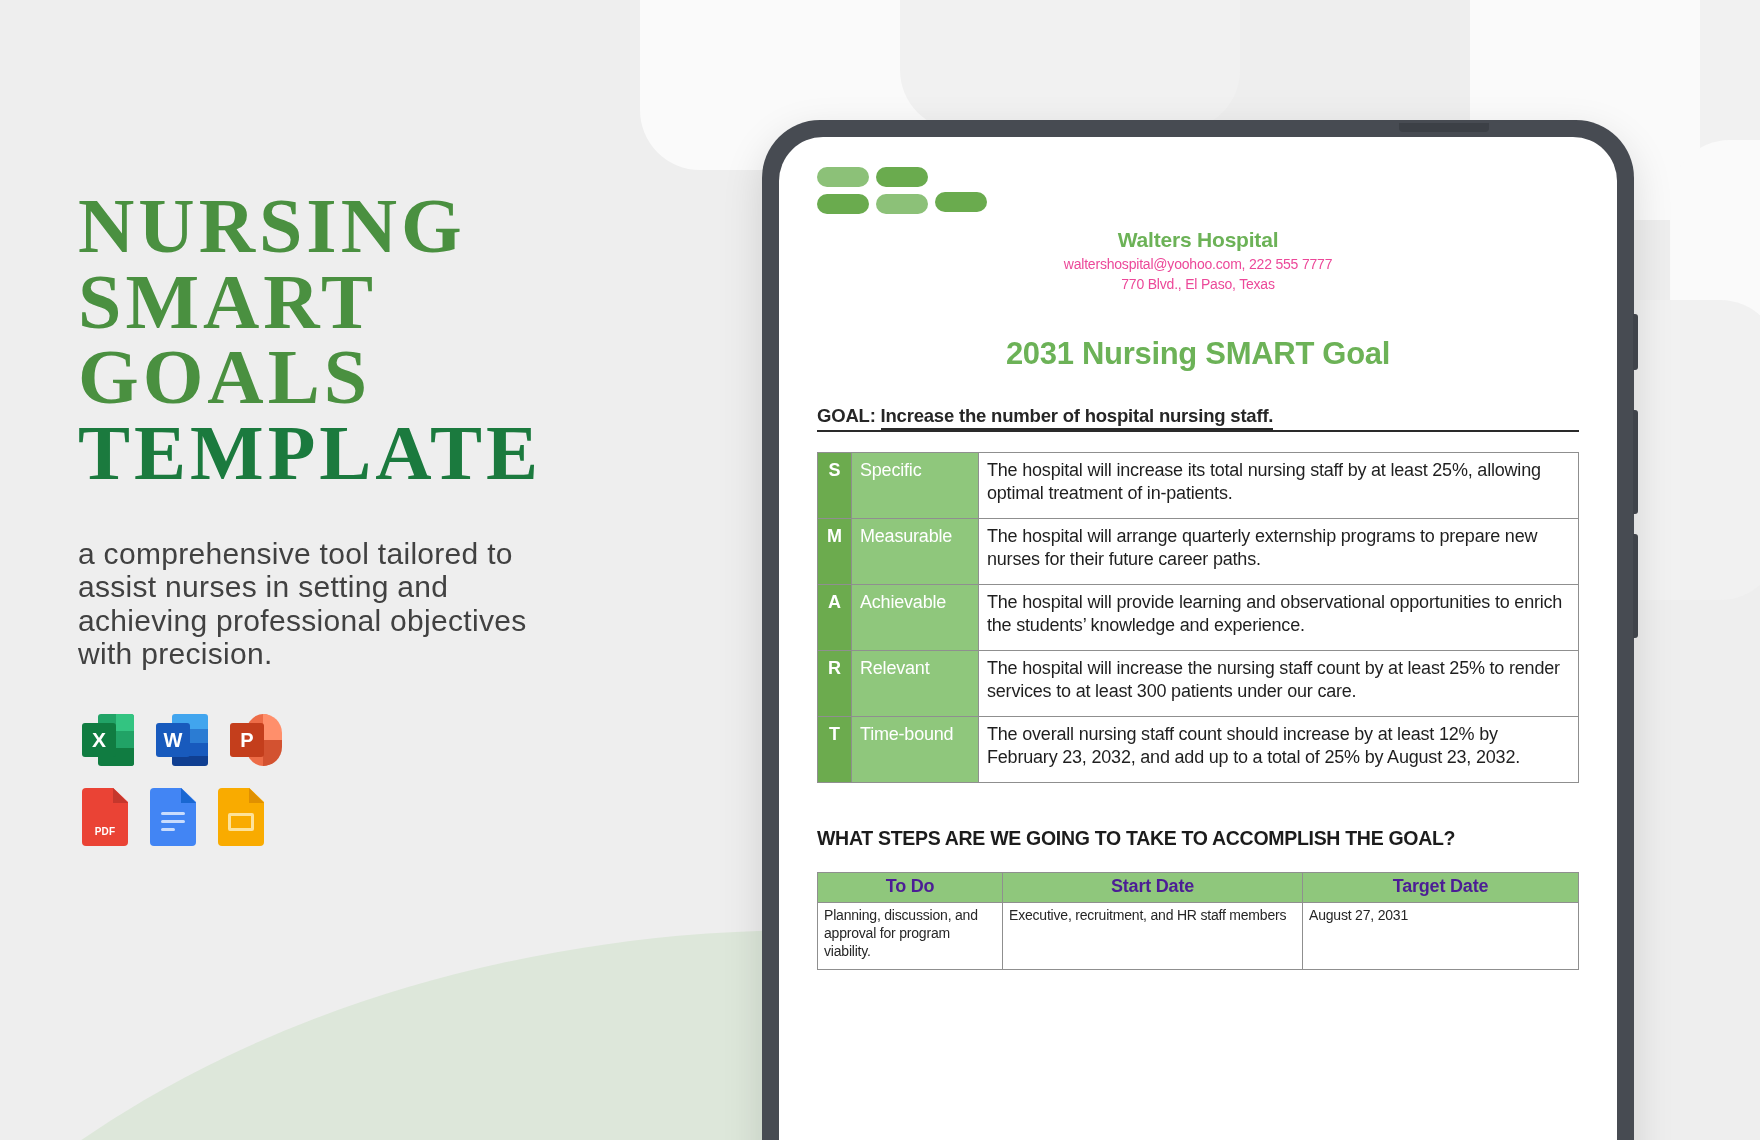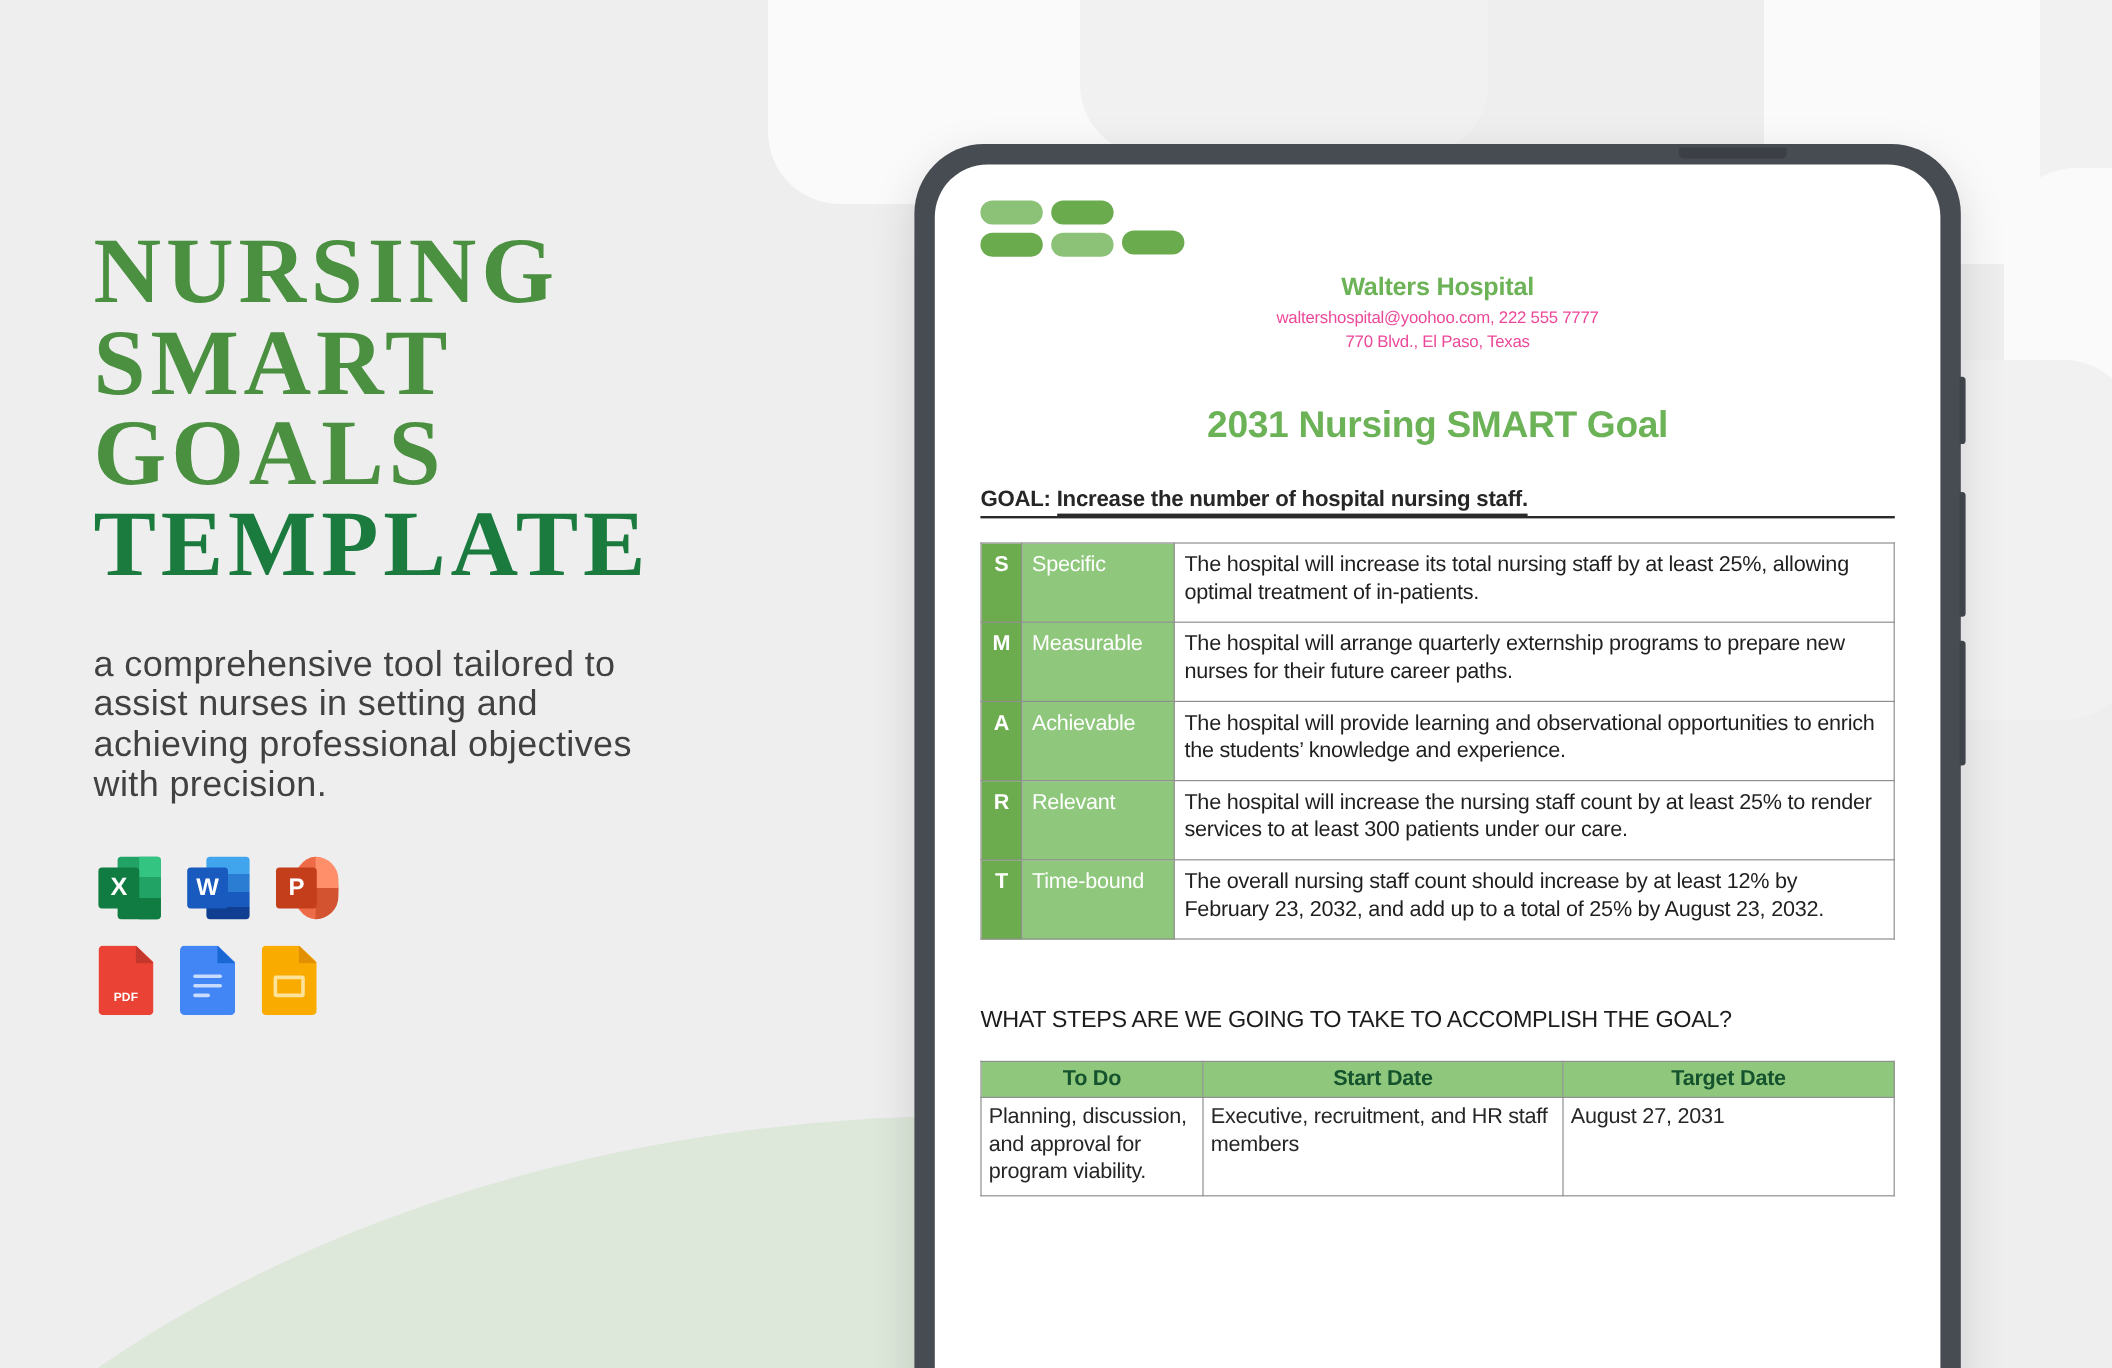--- a/index.html
+++ b/index.html
@@ -217,47 +217,47 @@
     color: #ffffff;
     padding: 6px 0 0 8px;
   }
   .cell-desc {
     background: #fff;
     padding: 6px 10px 14px 8px;
     color: #1f1f1f;
   }
 
   #steps-heading {
-    margin-top: 56px;
+    margin-top: 44px;
     font-size: 19.5px;
-    font-weight: 400;
+    font-weight: 700;
     letter-spacing: -0.3px;
     color: #1c1c1c;
     white-space: nowrap;
   }
 
   #steps-table {
     margin-top: 22px;
     border-collapse: collapse;
     width: 100%;
     table-layout: fixed;
   }
   #steps-table th {
     background: #8fc77c;
-    color: #14532d;
+    color: #4c1d95;
     font-size: 18px;
     font-weight: 700;
     text-align: center;
     border: 1px solid #8f8f8f;
     padding: 3px 0 5px 0;
     letter-spacing: -0.2px;
   }
   #steps-table td {
     border: 1px solid #8f8f8f;
-    font-size: 18px;
+    font-size: 14px;
     line-height: 1.28em;
     vertical-align: top;
     padding: 4px 8px 8px 6px;
     letter-spacing: -0.2px;
     background: #fff;
   }
   .col-todo { width: 185px; }
   .col-start { width: 300px; }
 </style>
 </head>

